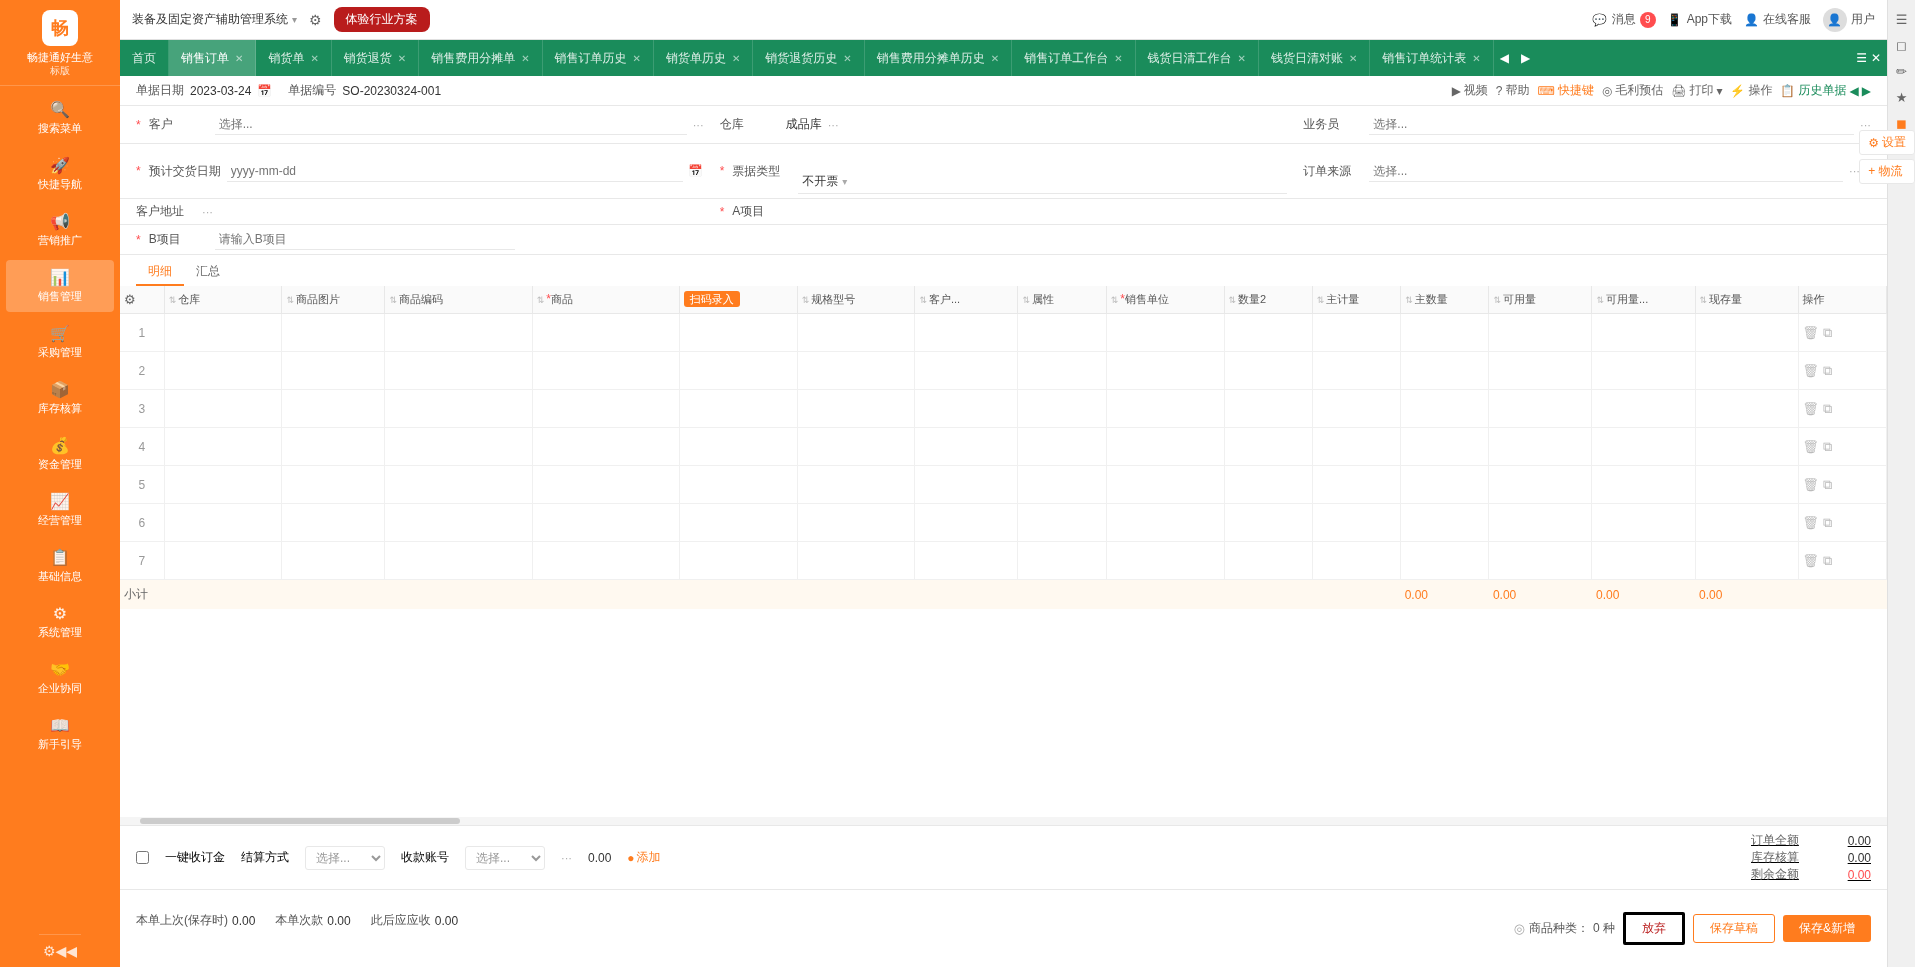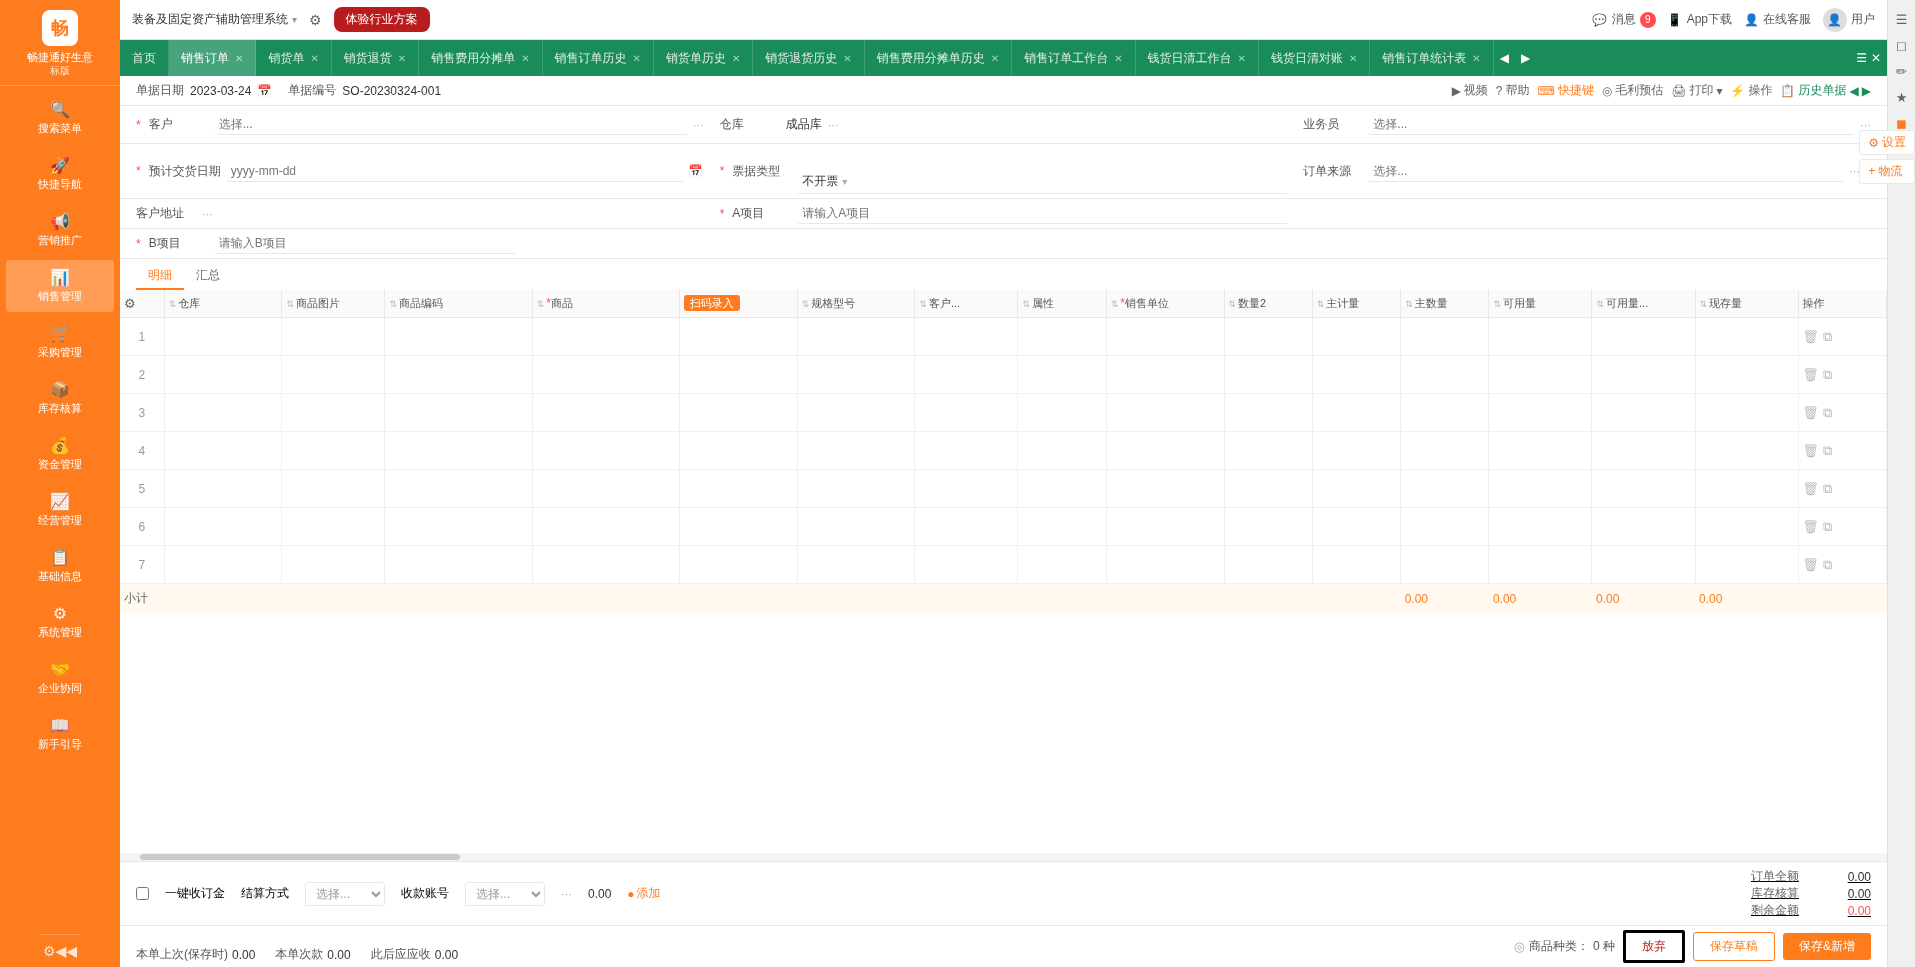--- a/index.html
+++ b/index.html
@@ -232,22 +232,22 @@
     .payment-summary { margin-left: auto; display: flex; flex-direction: column; gap: 0; text-align: right; text-decoration: underline; }
     .payment-summary-row { display: flex; justify-content: flex-end; gap: 12px; align-items: center; }
     .summary-label { color: #666; }
     .summary-value { color: #333; min-width: 60px; text-align: right; }
     .summary-value.highlight { color: #ff4d4f; }
 
     
     .status-bar {
       background: #fff;
       border-top: 1px solid #e8e8e8;
-      padding: 4px 16px;
-      display: flex; align-items: flex-end; gap: 20px;
+      padding: 22px 16px;
+      display: flex; align-items: flex-start; gap: 20px;
       flex-shrink: 0;
     }
     .status-item { display: flex; align-items: center; gap: 4px; color: #555; }
     .status-value { color: #333; }
     .status-right { margin-left: auto; display: flex; align-items: center; gap: 8px; }
     .btn-discard {
       border: 3px solid #000000; background: #fff;
       padding: 5px 16px; border-radius: 2px; cursor: pointer; color: #b91c1c;
     }
     .btn-save-draft {
@@ -549,21 +549,20 @@
 
       <div class="field-row">
         <span class="field-label">客户地址</span>
         <span class="field-dots ellipsis">···</span>
       </div>
 
 
       <div class="field-row">
         <span class="field-required">*</span>
         <span class="field-label">A项目</span>
-        <input class="field-input" placeholder="请输入A项目" style="">
       </div>
     </div>
 
     <div style="padding:4px 16px 4px; border-bottom:1px solid #e8e8e8; flex-shrink:0;">
       <div class="field-row">
         <span class="field-required">*</span>
         <span class="field-label">B项目</span>
         <input class="field-input" style="max-width: 300px;" placeholder="请输入B项目">
       </div>
     </div>

